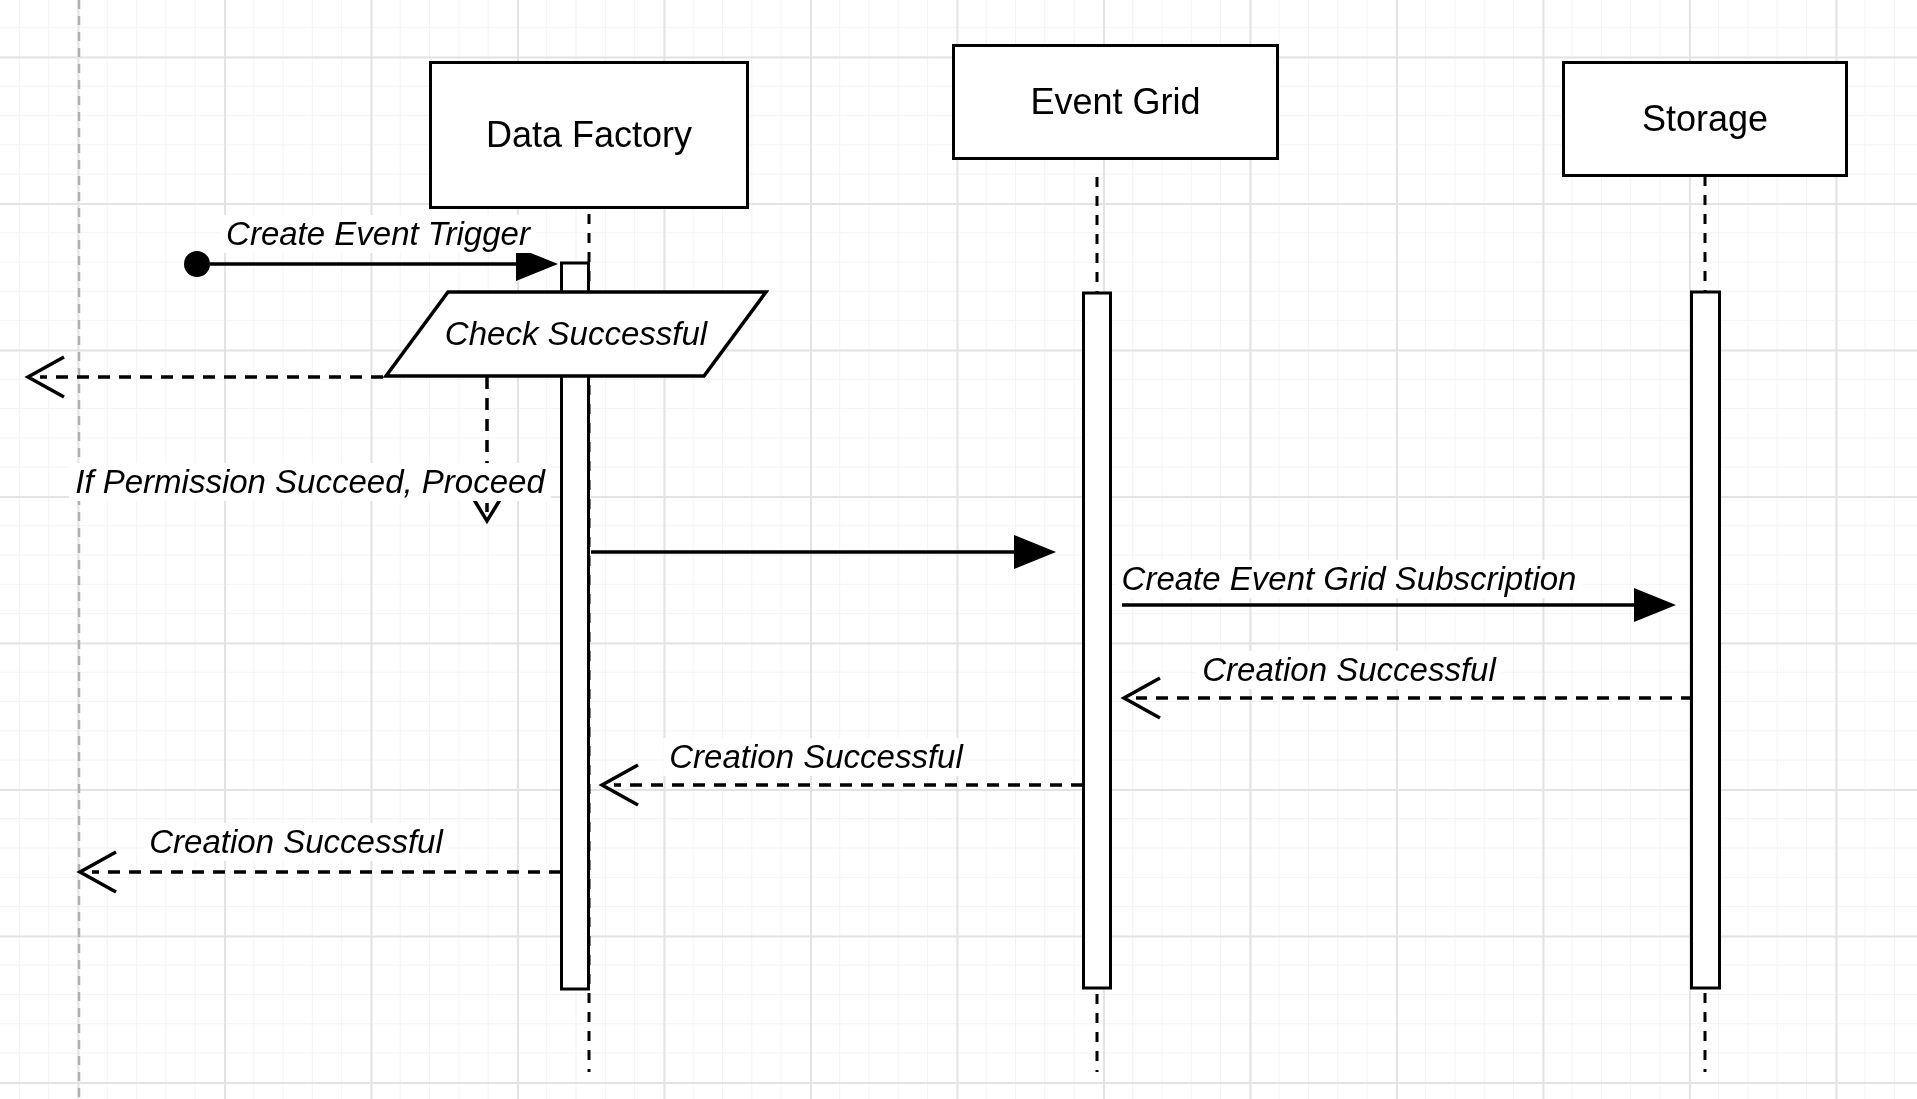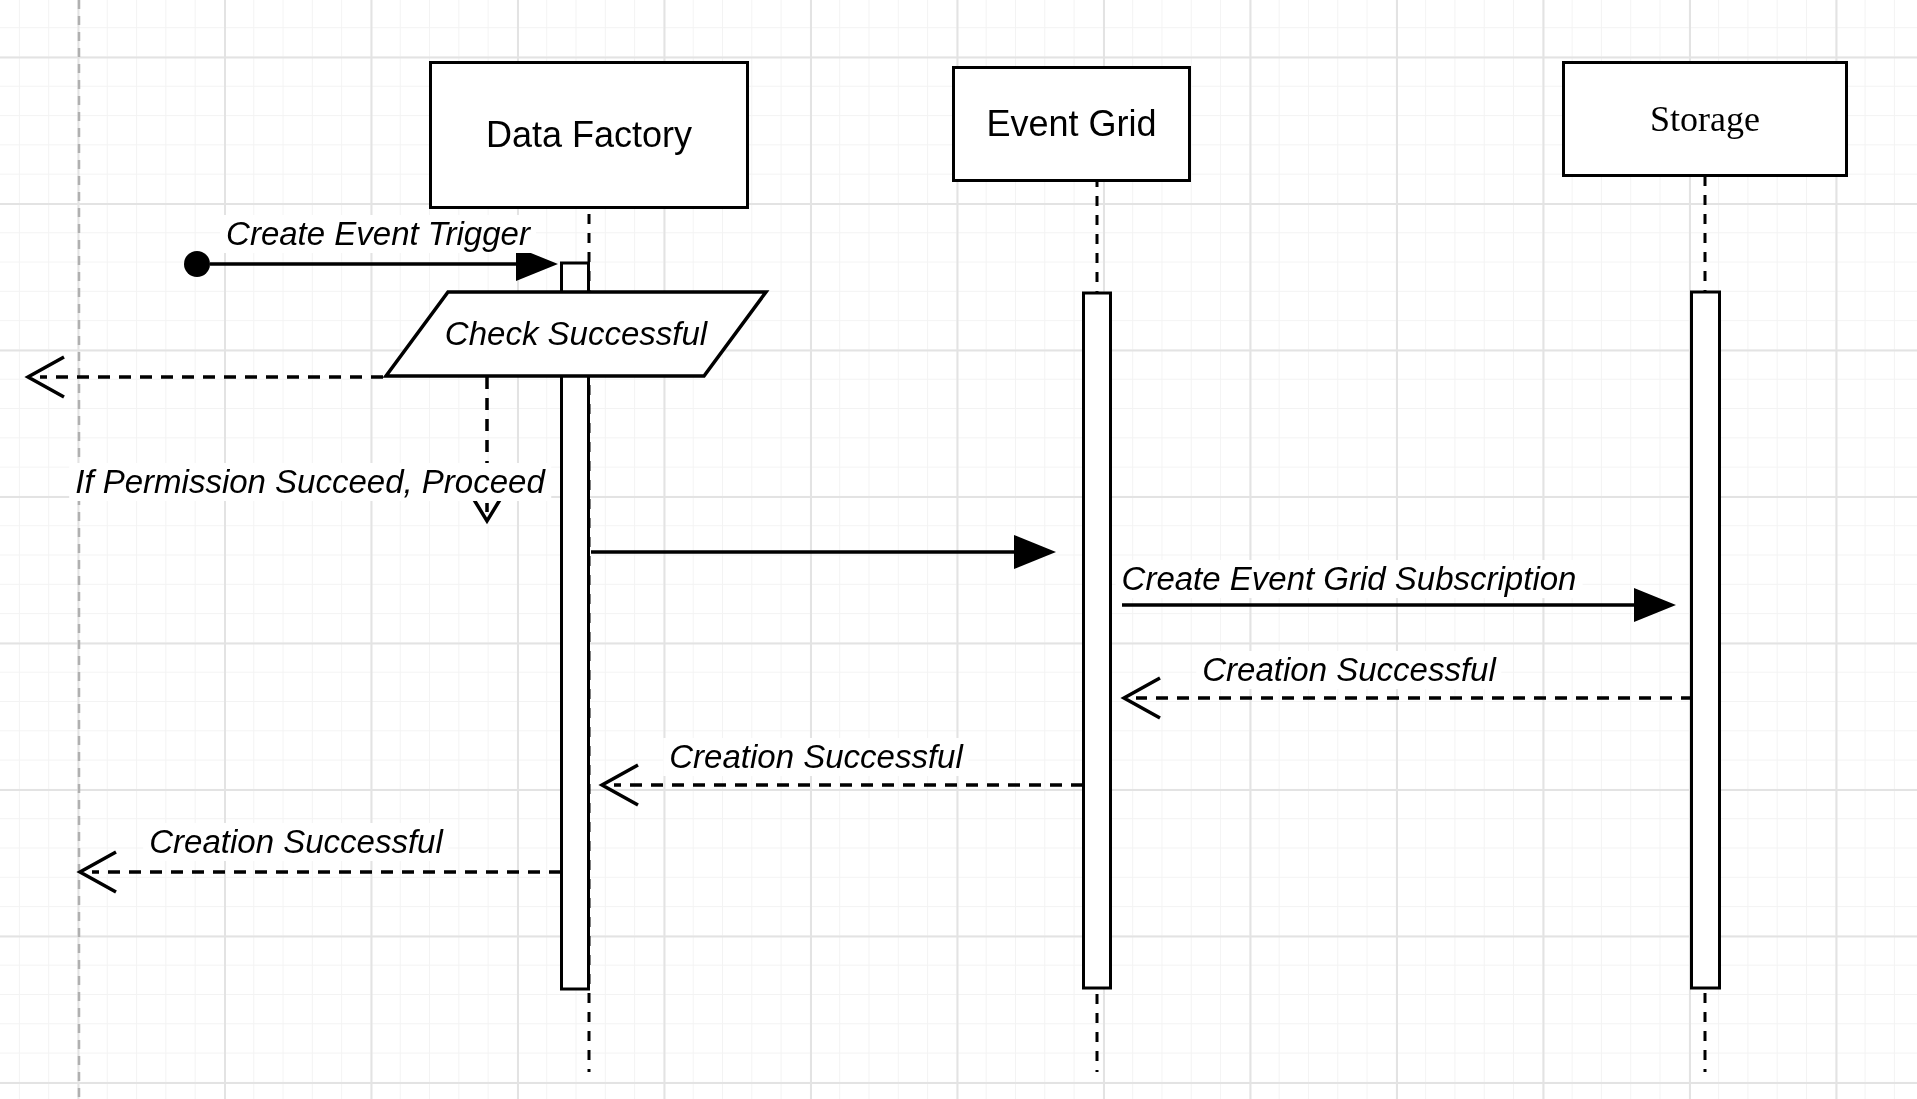--- a/index.html
+++ b/index.html
@@ -22,22 +22,22 @@
     position:absolute;
     box-sizing:border-box;
     border:3px solid #000;
     background:#fff;
     display:flex;align-items:center;justify-content:center;
     font-size:36px;color:#000;
     white-space:nowrap;
     z-index:3;
   }
   .p-df{left:429px;top:61px;width:320px;height:148px;}
-  .p-eg{left:952px;top:66px;width:239px;height:116px;}
-  .p-st{left:1562px;top:61px;width:286px;height:116px;font-family:Liberation Serif, serif;}
+  .p-eg{left:952px;top:44px;width:327px;height:116px;}
+  .p-st{left:1562px;top:61px;width:286px;height:116px;}
   .msg-label{
     position:absolute;
     transform:translateX(-50%);
     font-size:33px;line-height:38px;color:#000;
     background:#fff;
     padding:0 6px;
     white-space:nowrap;
     z-index:4;
     font-style:italic;
   }

